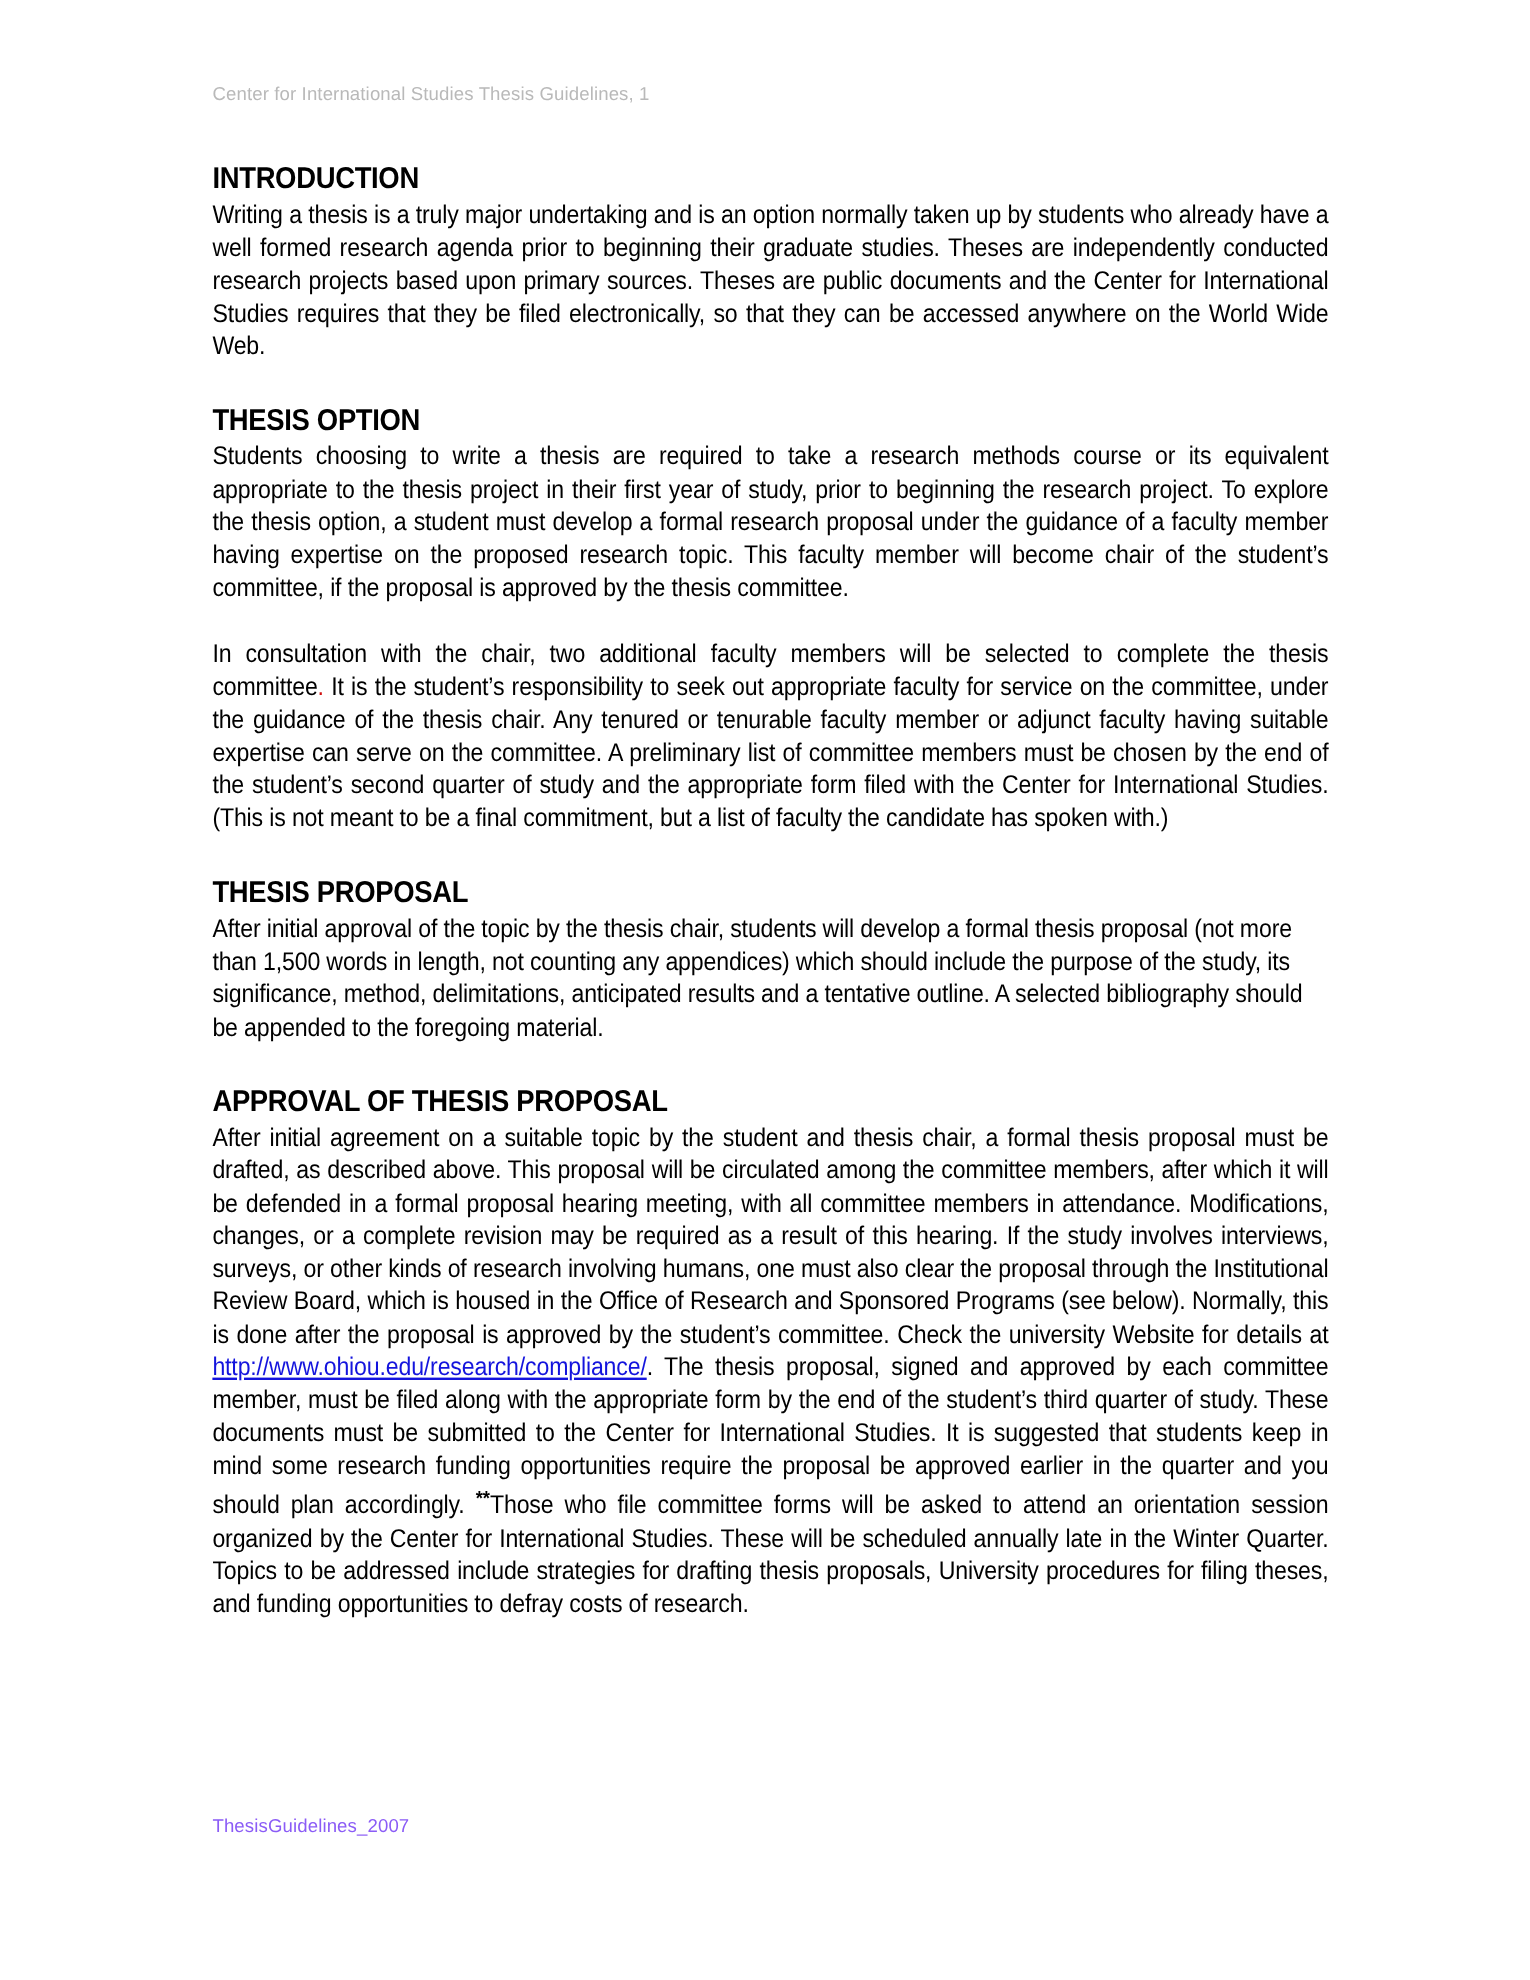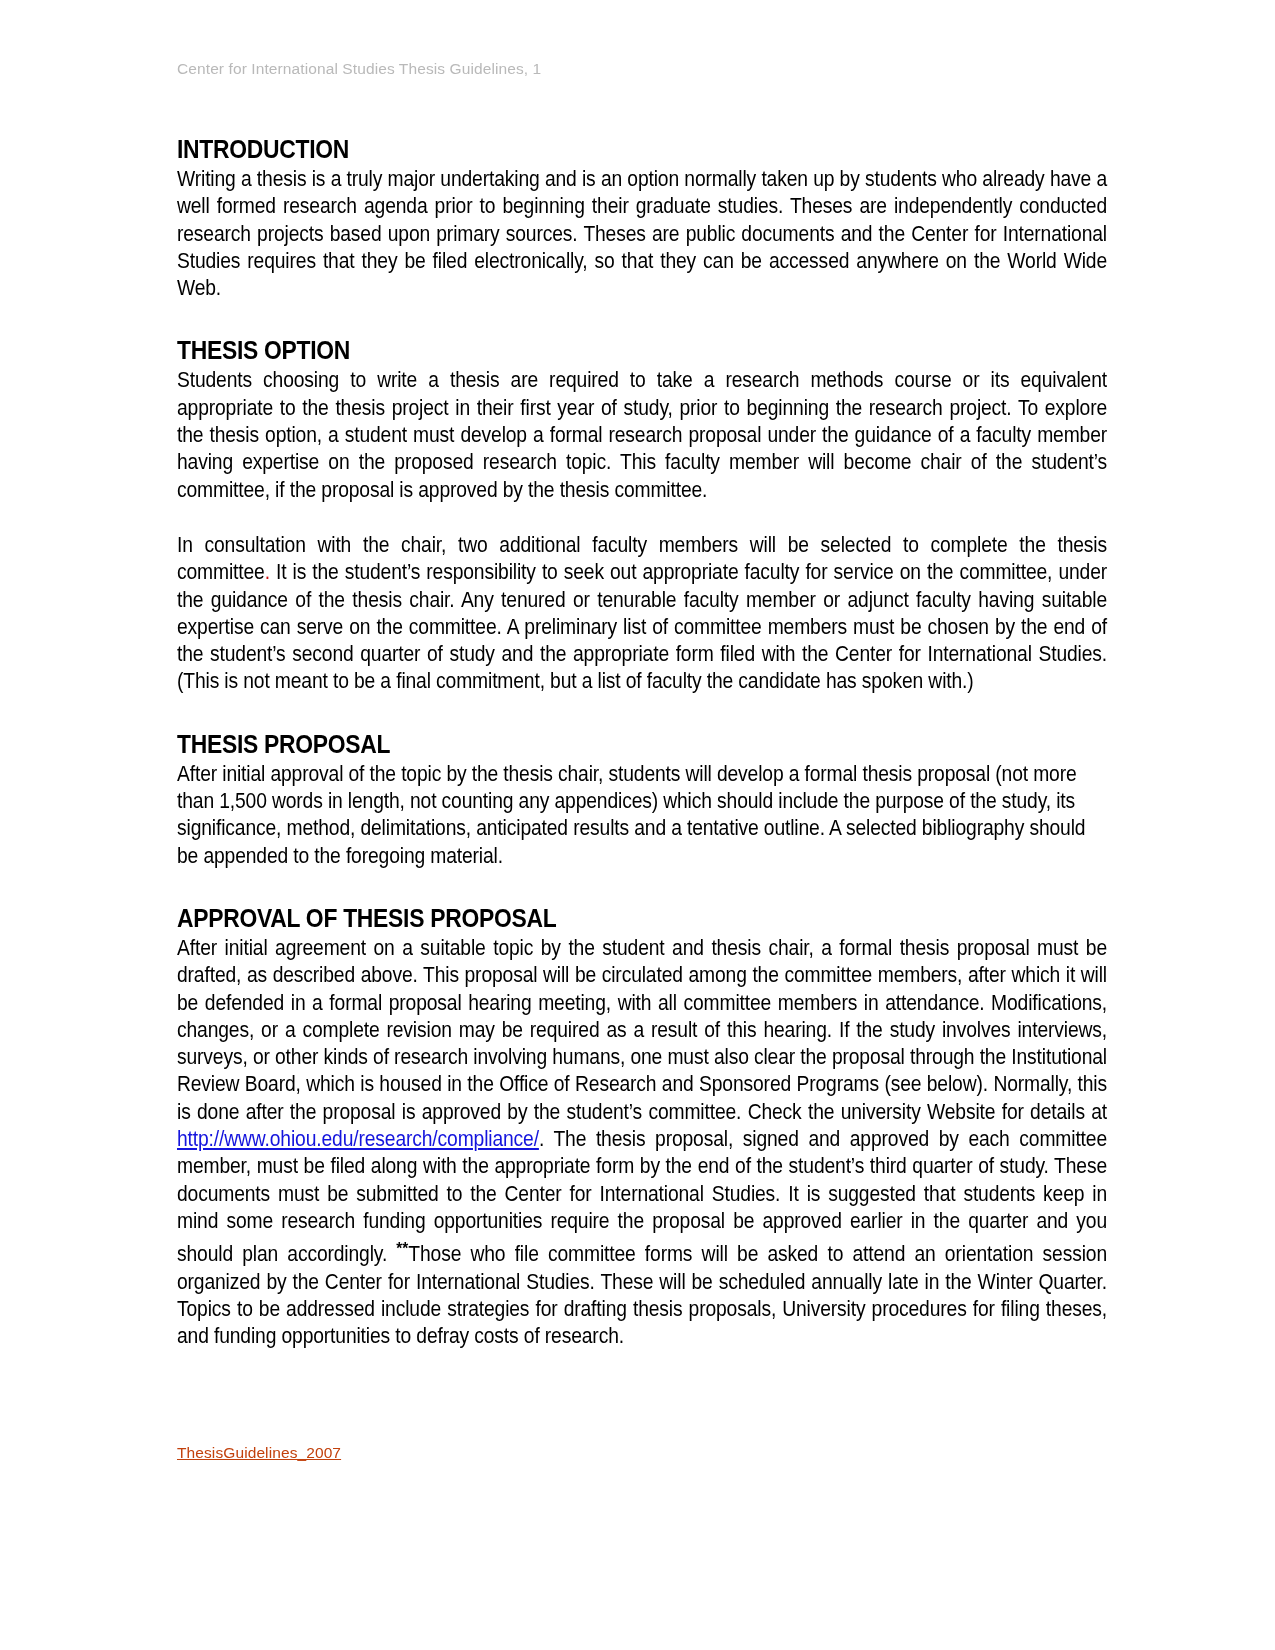--- a/index.html
+++ b/index.html
@@ -11,35 +11,34 @@
     position: relative;
     width: 1275px;
     height: 1650px;
     background: #ffffff;
     font-family: "Liberation Sans", sans-serif;
     overflow: hidden;
   }
   .running-header {
     position: absolute;
     left: 177px;
-    top: 60px;
+    top: 70px;
     font-size: 15.5px;
     color: #b9b9b9;
     letter-spacing: 0.1px;
     white-space: nowrap;
   }
   .running-footer {
     position: absolute;
     left: 177px;
-    top: 1444px;
+    top: 1514px;
     font-size: 15.5px;
-    color: #c2410c;
+    color: #8b5cf6;
     letter-spacing: 0.1px;
     white-space: nowrap;
-    text-decoration: underline;
   }
   .content {
     position: absolute;
     left: 177px;
     top: 135px;
     width: 930px;
   }
   h2.section-heading {
     font-family: "Liberation Sans", sans-serif;
     font-size: 25px;

